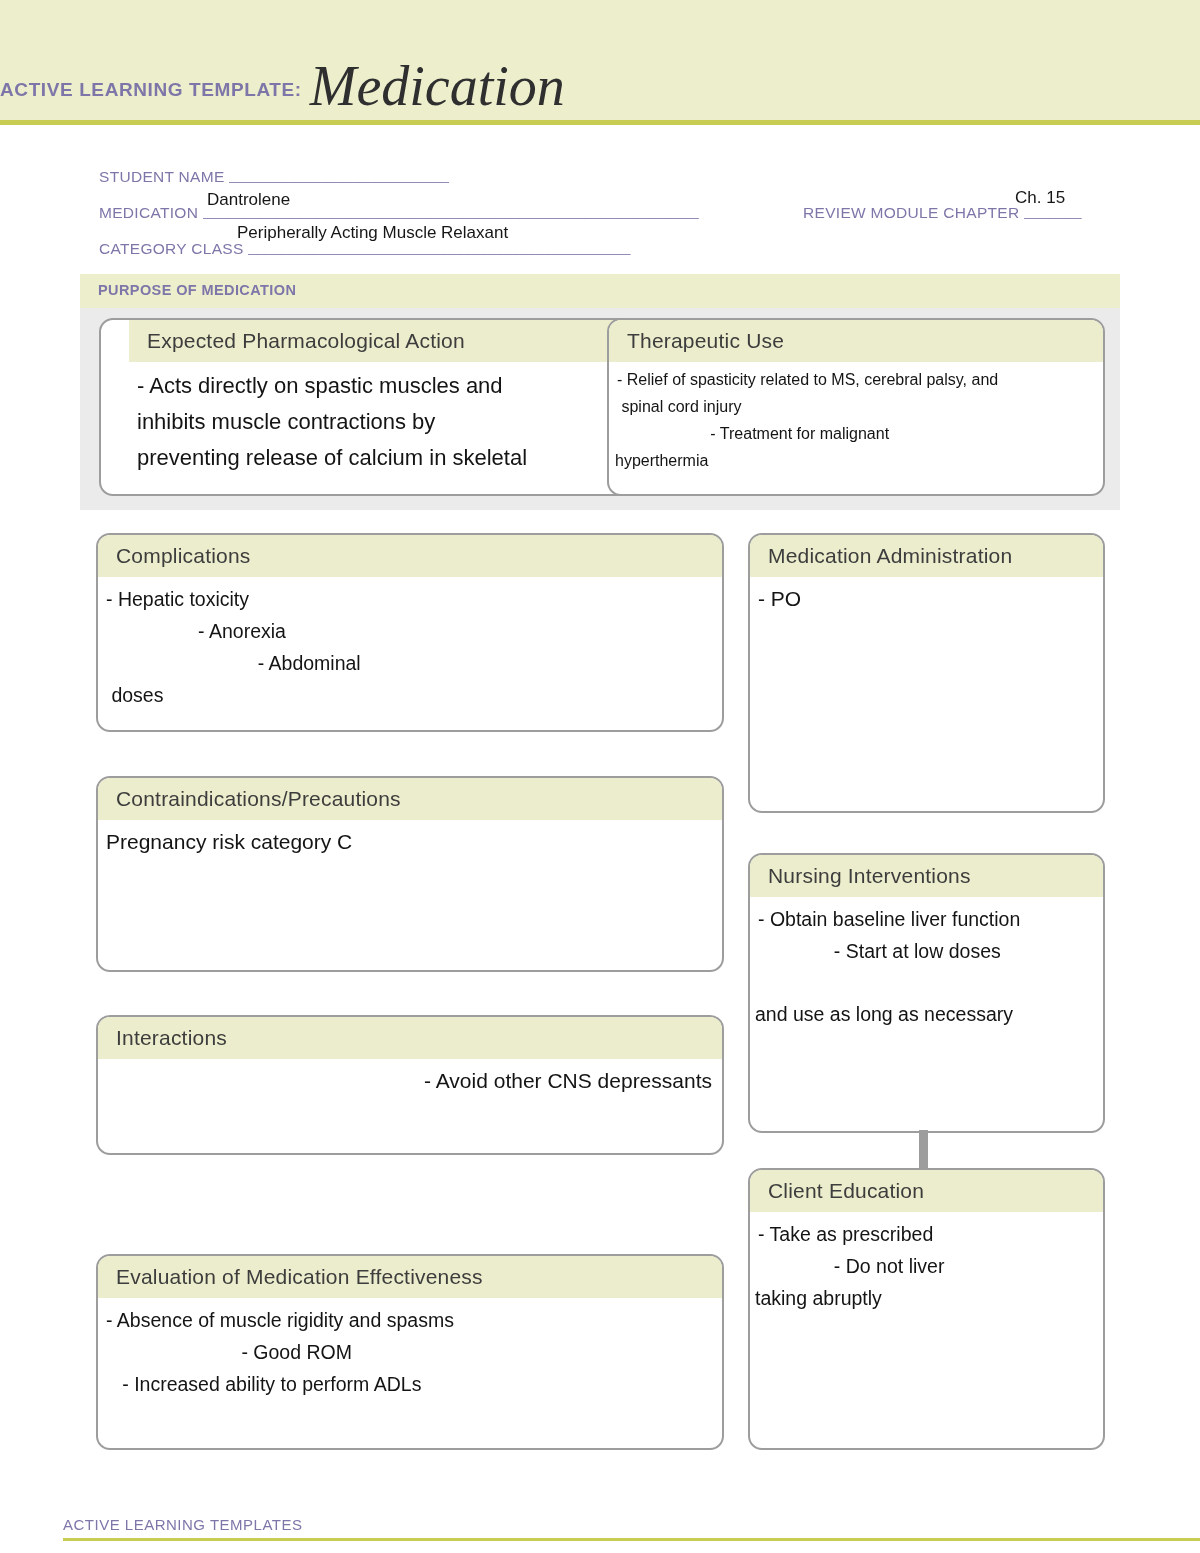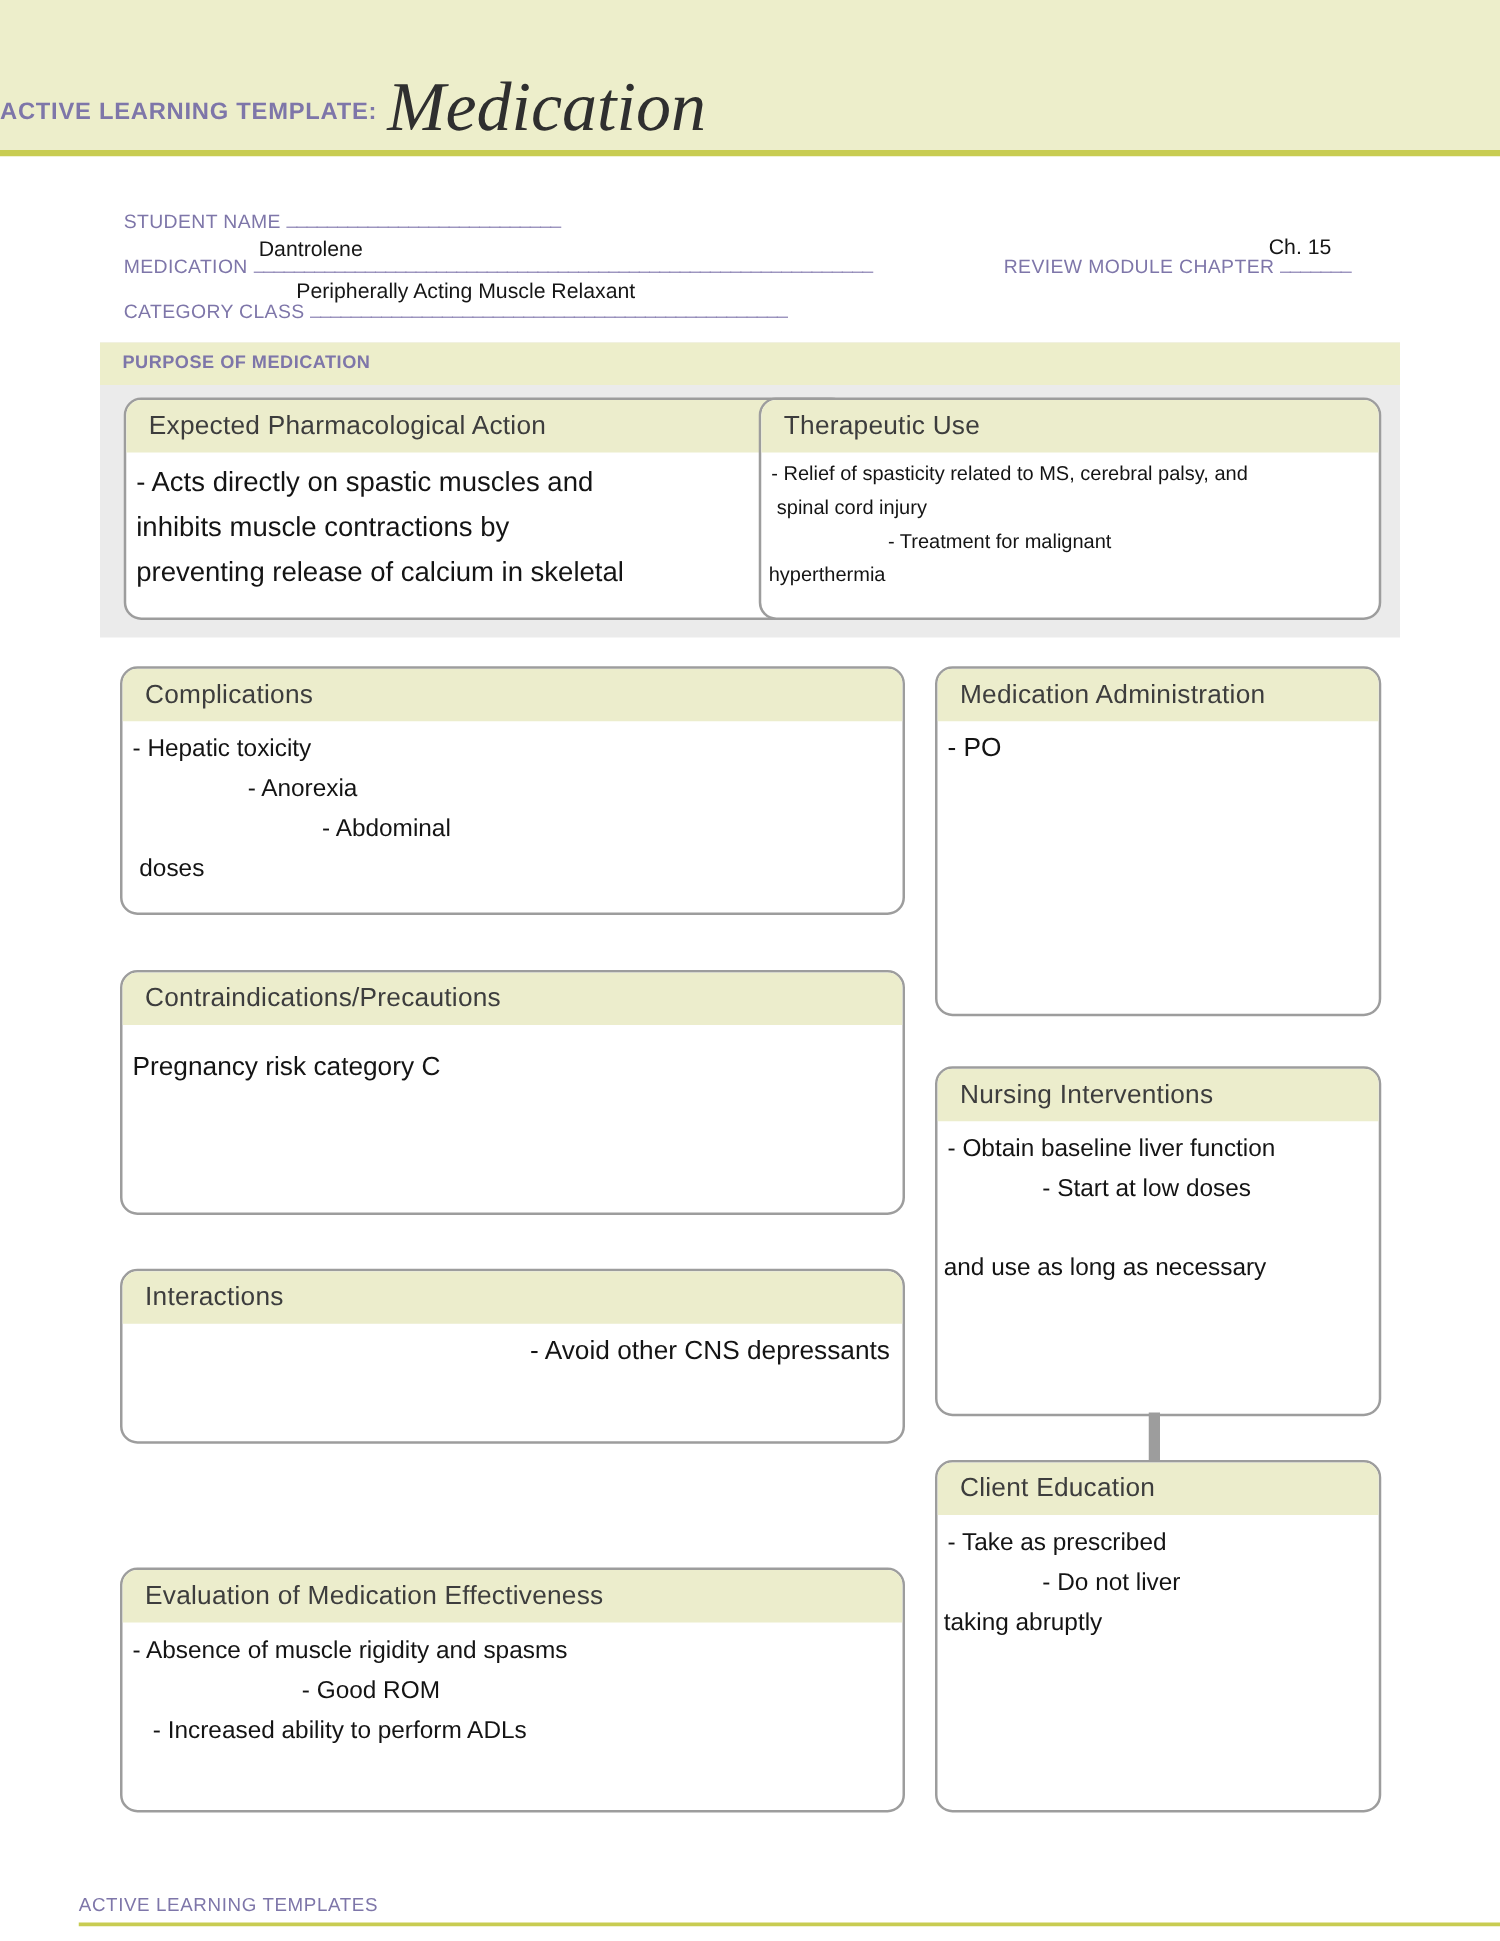--- a/index.html
+++ b/index.html
@@ -216,21 +216,21 @@
     </div>
     <div class="handwrite" style="left:237px; top:73px;">Peripherally Acting Muscle Relaxant</div>
 
   </div>
 
   <div class="purpose-panel">
     <div class="purpose-strip"></div>
     <div class="purpose-strip-label">PURPOSE OF MEDICATION</div>
   </div>
 
-  <div class="card" style="left:99px; top:318px; width:580px; height:178px;">
+  <div class="card" style="left:99px; top:318px; width:580px; height:178px;padding-left:28px;">
     <div class="card-head">Expected Pharmacological Action</div>
     <div class="card-body" style="height:134px;">
       <div class="body-line t-lg">- Acts directly on spastic muscles and</div>
       <div class="body-line t-lg">inhibits muscle contractions by</div>
       <div class="body-line t-lg">preventing release of calcium in skeletal</div>
     </div>
   </div>
 
   <div class="card" style="left:607px; top:318px; width:498px; height:178px;">
     <div class="card-head">Therapeutic Use</div>
@@ -248,21 +248,21 @@
       <div class="body-line t-md">- Hepatic toxicity</div>
       <div class="body-line t-md">                 - Anorexia</div>
       <div class="body-line t-md">                            - Abdominal</div>
       <div class="body-line t-md"> doses</div>
     </div>
   </div>
 
   <div class="card" style="left:96px; top:776px; width:628px; height:196px;">
     <div class="card-head">Contraindications/Precautions</div>
     <div class="card-body" style="height:152px;">
-      <div class="body-line t-md" style="font-size:21px;margin-top:12px;">Pregnancy risk category C</div>
+      <div class="body-line t-md" style="font-size:21px;">Pregnancy risk category C</div>
     </div>
   </div>
 
   <div class="card" style="left:96px; top:1015px; width:628px; height:140px;">
     <div class="card-head">Interactions</div>
     <div class="card-body" style="height:152px;text-align:right;">
       <div class="body-line t-md" style="font-size:21px;">- Avoid other CNS depressants</div>
     </div>
   </div>
 

